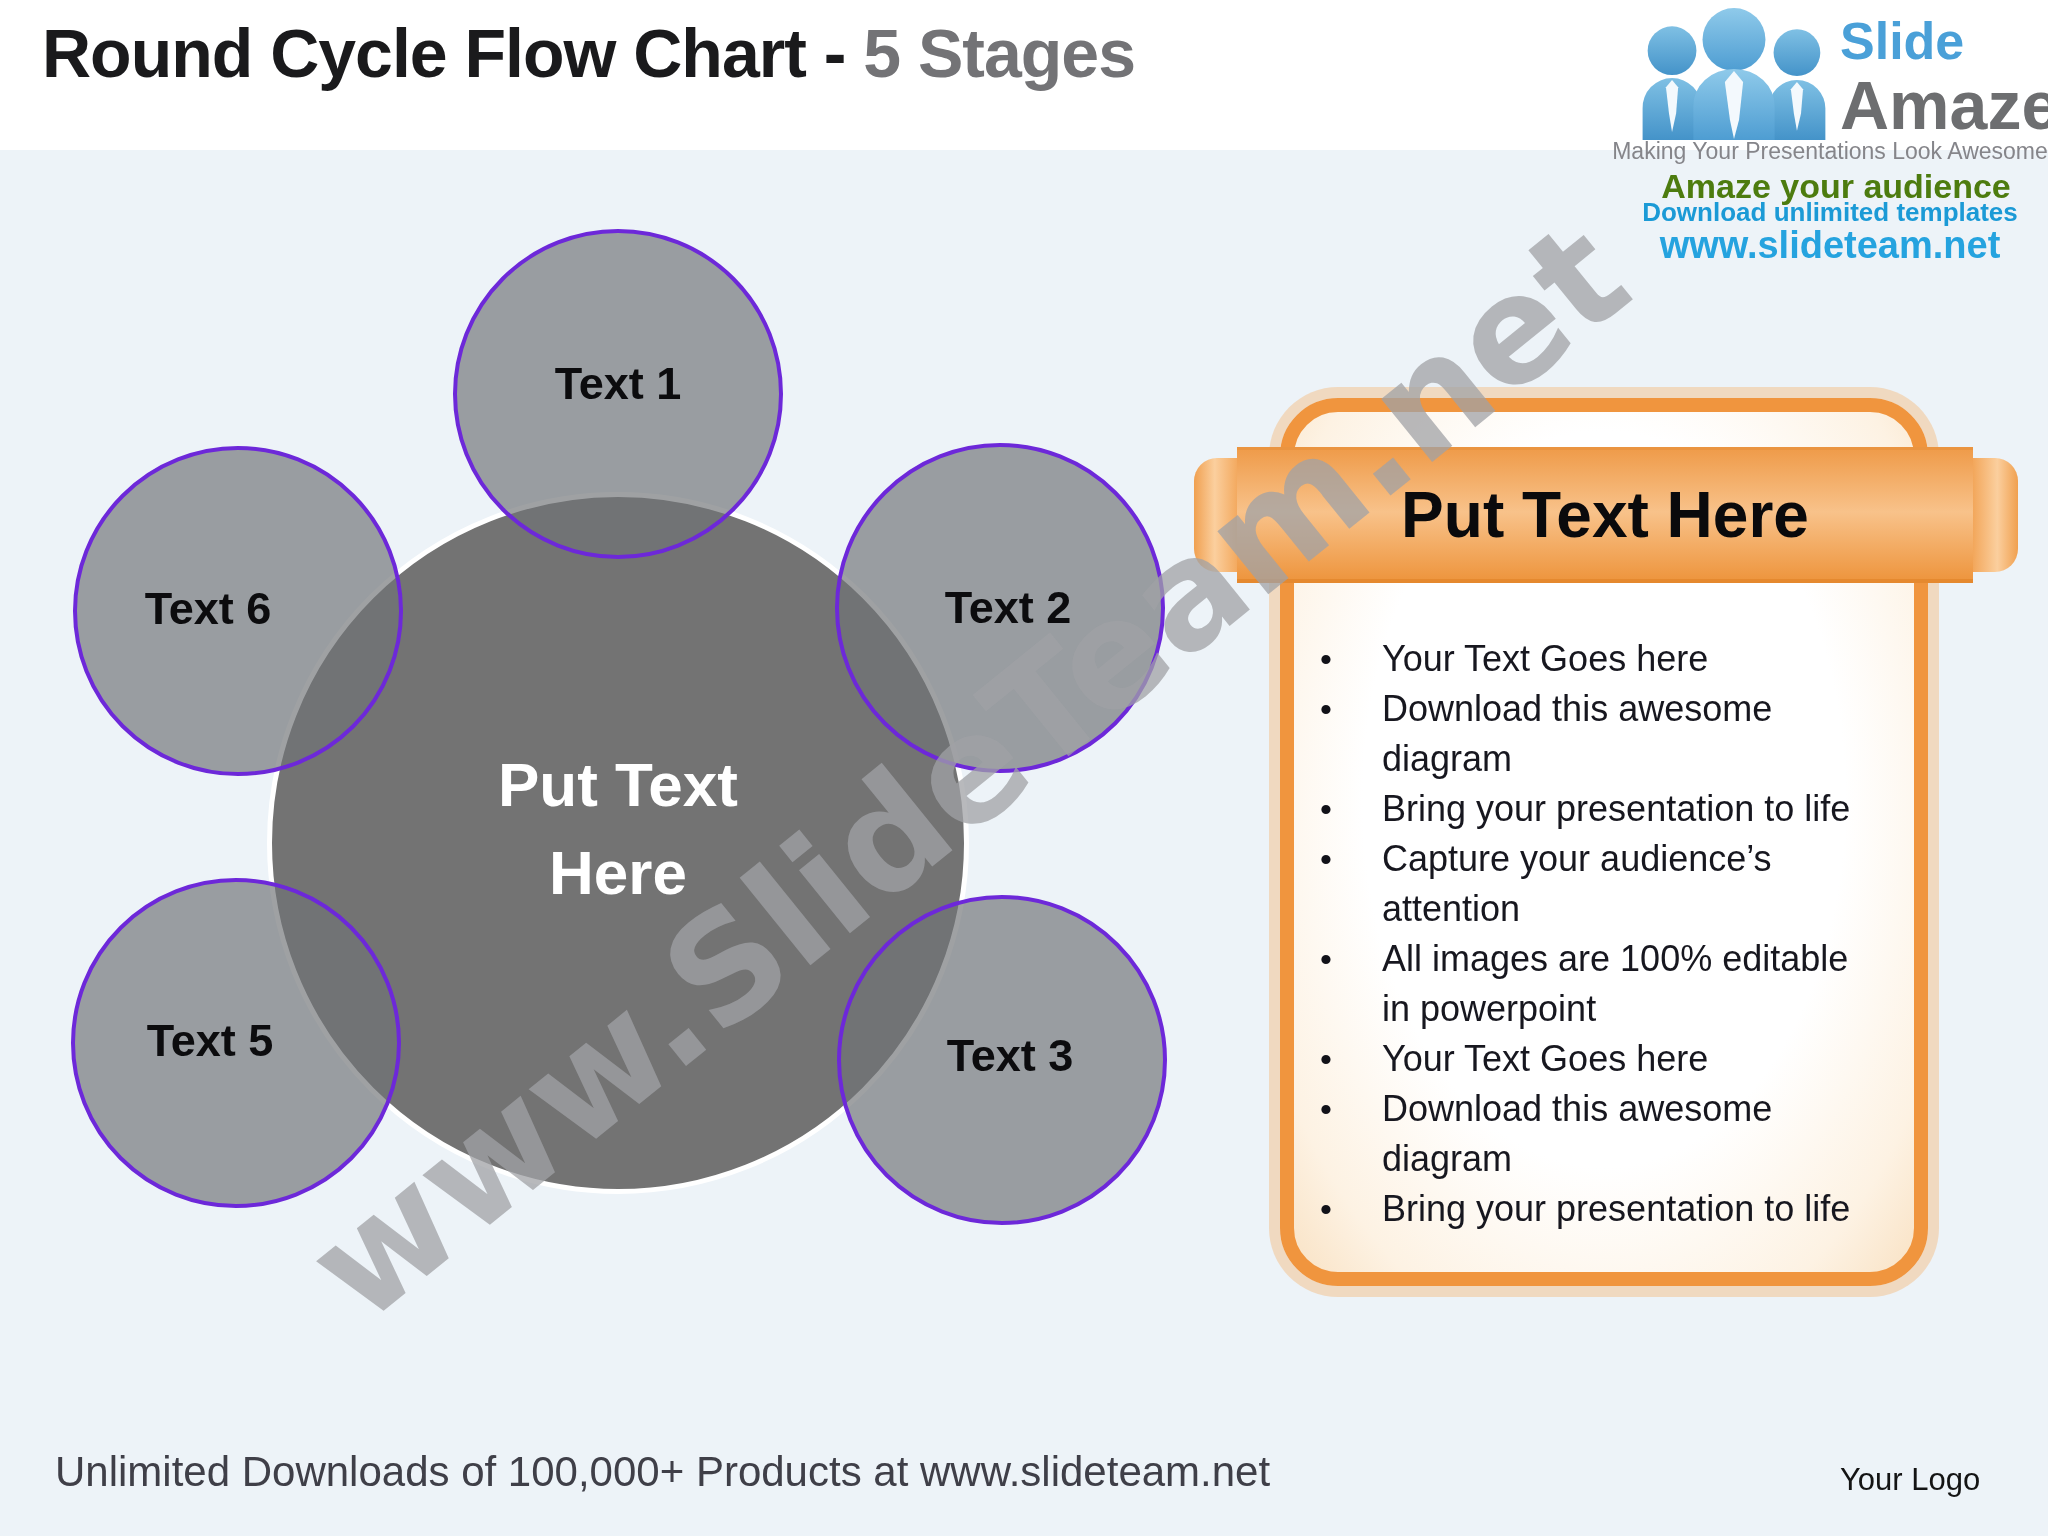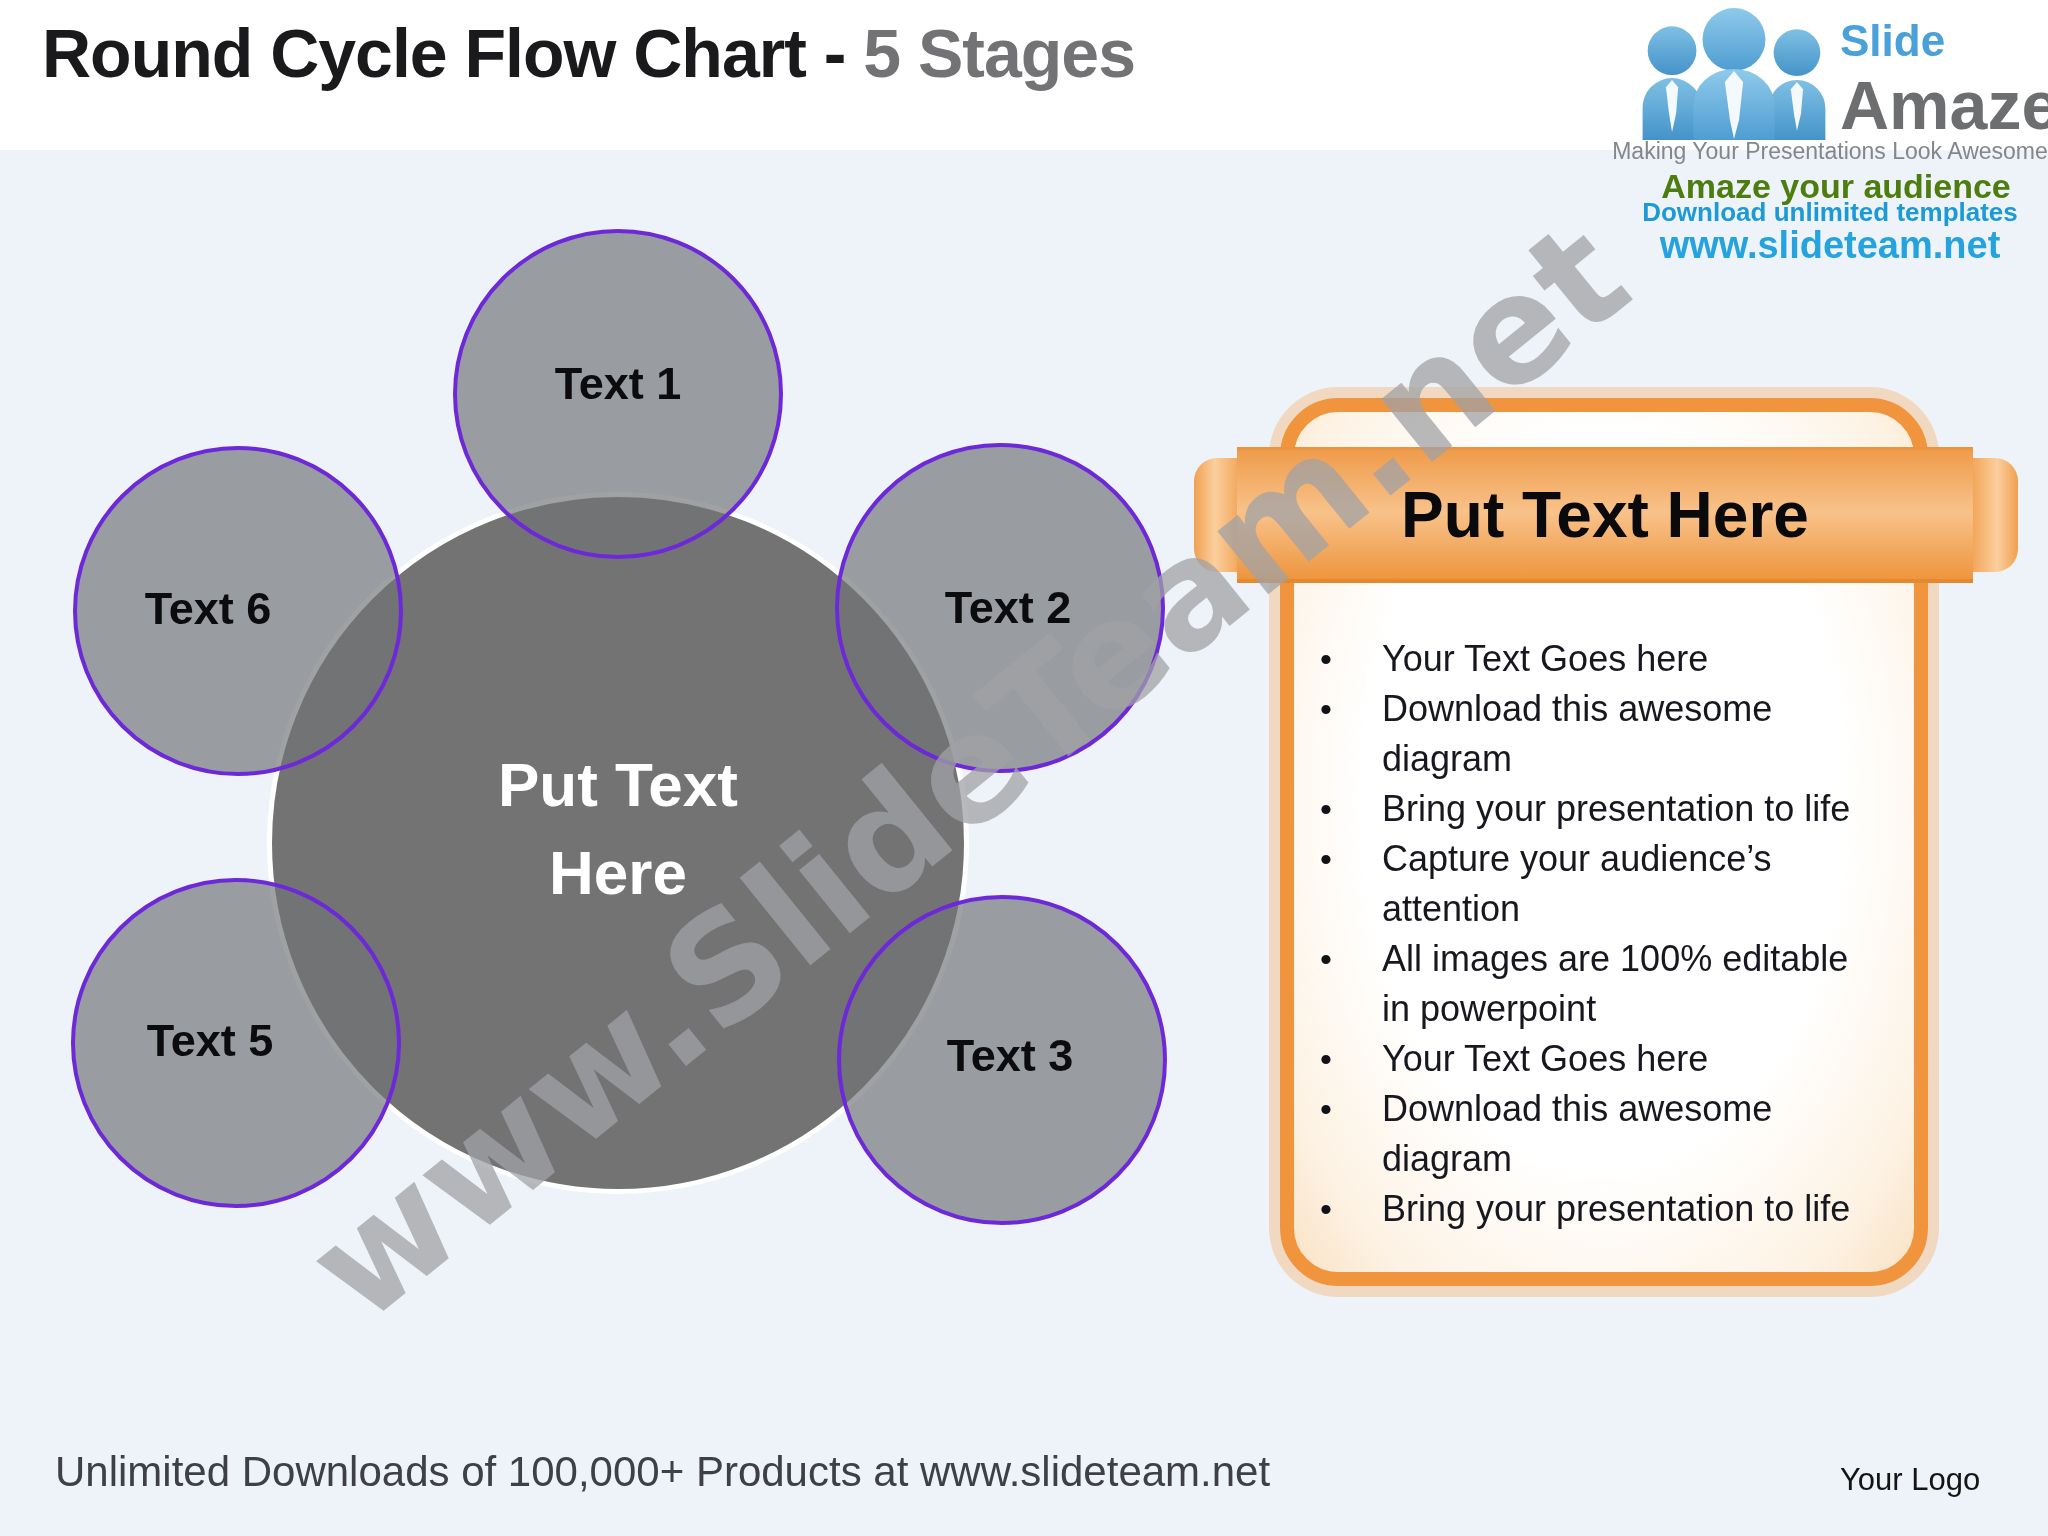--- a/index.html
+++ b/index.html
@@ -8,21 +8,21 @@
   .top-strip{position:absolute;left:0;top:0;width:2048px;height:150px;background:#ffffff;}
 
   
   .title{position:absolute;left:42px;top:14px;z-index:6;font-size:68px;font-weight:bold;
     letter-spacing:-1px;color:#1a1a1c;white-space:nowrap;}
   .title .suffix{color:#737376;}
 
   
   .logo{position:absolute;left:1612px;top:0;width:436px;height:270px;z-index:6;}
   .logo svg{position:absolute;left:20px;top:8px;}
-  .logo .slide-word{position:absolute;left:228px;top:8px;font-size:44px;font-weight:bold;color:#4aa0d8;line-height:66px;}
+  .logo .slide-word{position:absolute;left:228px;top:8px;font-size:52px;font-weight:bold;color:#4aa0d8;line-height:66px;}
   .logo .team-word{position:absolute;left:228px;top:72px;font-size:68px;font-weight:bold;color:#6d6e70;line-height:66px;}
   .logo .tagline{position:absolute;left:0;top:138px;width:436px;text-align:center;font-size:23px;color:#85858a;white-space:nowrap;}
   .logo .blue1{position:absolute;left:6px;top:167px;width:436px;text-align:center;font-size:34px;font-weight:bold;color:#4d7c0f;}
   .logo .blue2{position:absolute;left:0;top:197px;width:436px;text-align:center;font-size:26px;font-weight:bold;color:#1b9ad6;}
   .logo .blue3{position:absolute;left:0;top:224px;width:436px;text-align:center;font-size:38px;font-weight:bold;color:#25a3df;}
 
   
   .center-circle{position:absolute;left:267px;top:492px;width:702px;height:702px;z-index:2;
     background:#737373;border:5px solid #ffffff;border-radius:50%;box-sizing:border-box;
     display:flex;align-items:center;justify-content:center;}

